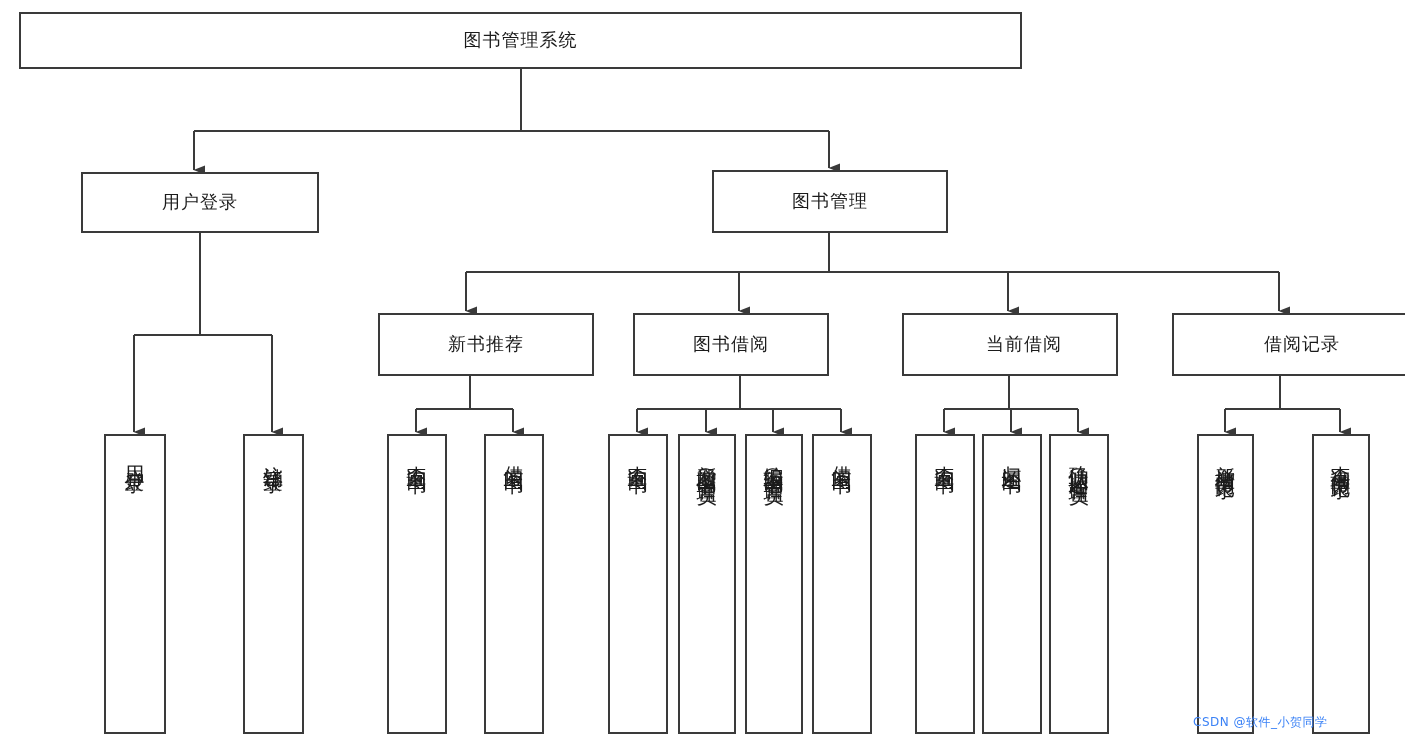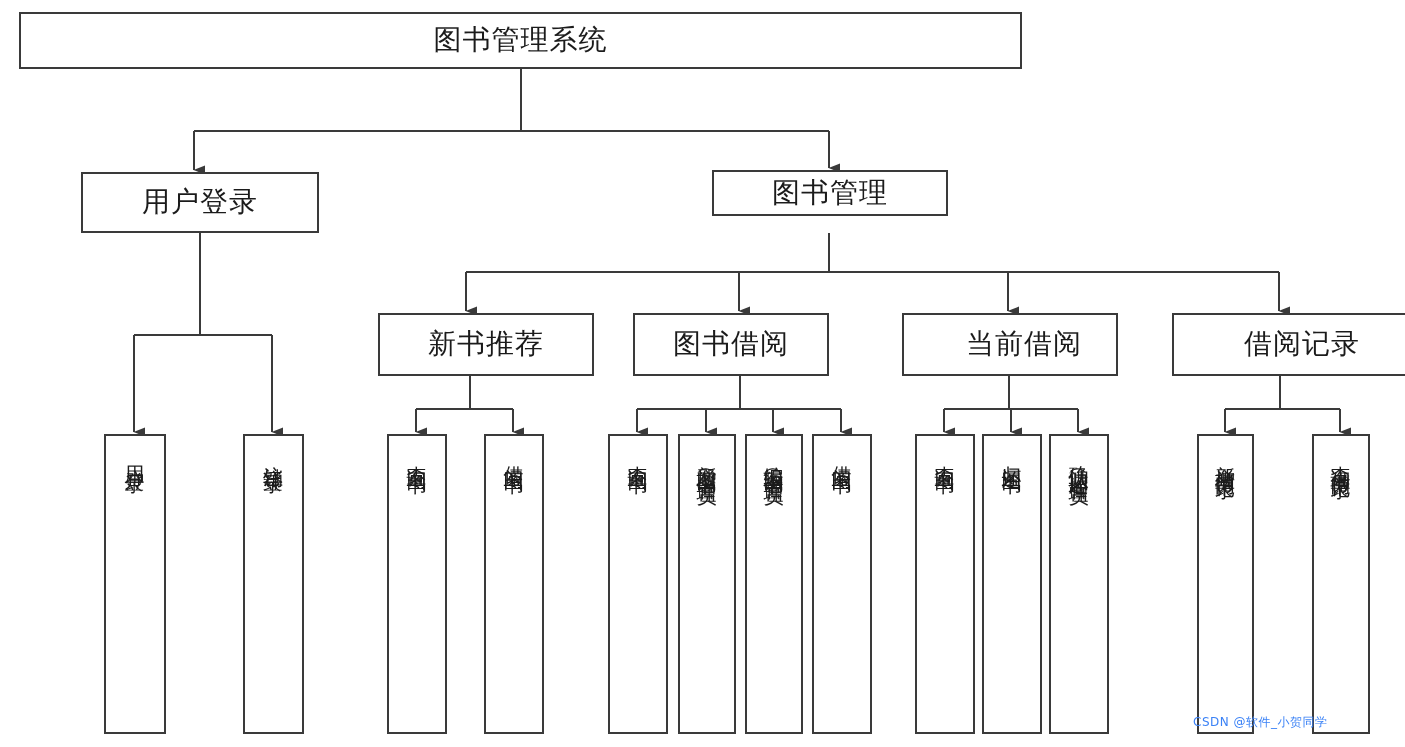--- a/index.html
+++ b/index.html
@@ -17,21 +17,21 @@
     box-sizing:border-box;
     background:#ffffff;
     border:2px solid #3a3a3a;
     display:flex;
     align-items:center;
     justify-content:center;
     color:#1b1b1b;
   }
   .node-label{
     font-family:"DejaVu Sans","Liberation Sans",sans-serif;
-    font-size:28px;
+    font-size:18px;
     line-height:1.15;
     letter-spacing:1px;
     white-space:nowrap;
     color:#1b1b1b;
   }
   .node-box.horizontal .node-label{ writing-mode:horizontal-tb; }
   .node-box.vertical{
     align-items:flex-start;
     justify-content:center;
     padding-top:14px;
@@ -99,21 +99,21 @@
       </g>
   </svg>
 
   <div id="nodes-layer">
       <div class="node-box horizontal" style="left: 19px; top: 12px; width: 1003px; height: 57px;">
         <span class="node-label">图书管理系统</span>
       </div>
       <div class="node-box horizontal" style="left: 81px; top: 172px; width: 238px; height: 61px;">
         <span class="node-label">用户登录</span>
       </div>
-      <div class="node-box horizontal" style="left: 712px; top: 170px; width: 236px; height: 46px;">
+      <div class="node-box horizontal" style="left: 712px; top: 170px; width: 236px; height: 63px;">
         <span class="node-label">图书管理</span>
       </div>
       <div class="node-box horizontal" style="left: 378px; top: 313px; width: 216px; height: 63px;">
         <span class="node-label">新书推荐</span>
       </div>
       <div class="node-box horizontal" style="left: 633px; top: 313px; width: 196px; height: 63px;">
         <span class="node-label">图书借阅</span>
       </div>
       <div class="node-box horizontal" style="left: 902px; top: 313px; width: 216px; height: 63px; padding-left: 28px;">
         <span class="node-label">当前借阅</span>

